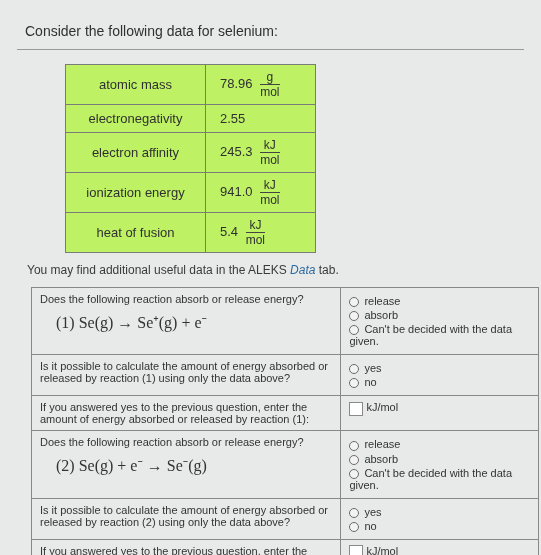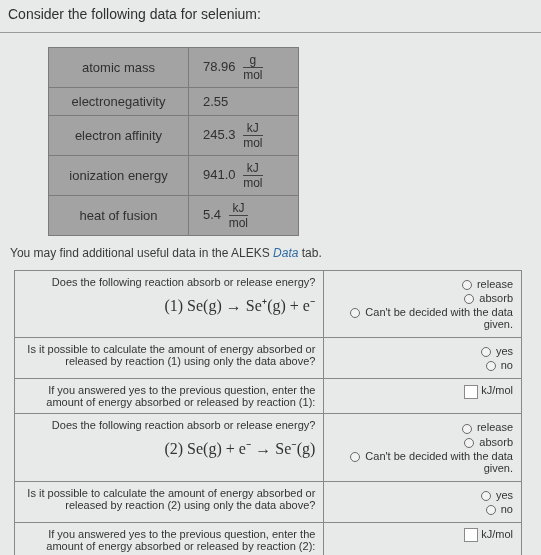--- a/index.html
+++ b/index.html
@@ -9,34 +9,34 @@
     width: 541px;
     height: 555px;
     overflow: hidden;
     font-size: 11px;
     color: #3a3a3a;
   }
   .canvas {
     background: #e8eaea;
     width: 100%;
     height: 100%;
-    padding: 0;
+    padding: 17px;
     position: relative;
   }
   .prompt {
     font-size: 14px;
     padding: 6px 10px 10px 8px;
     color: #303030;
     border-bottom: 1px solid #9a9a9a;
     font-family: Arial, sans-serif;
   }
   .data-table {
     border-collapse: collapse;
     margin: 14px 0 10px 48px;
-    background: #a3a3a3;
+    background: #bef264;
   }
   .data-table td {
     border: 1px solid #7b7b7b;
     padding: 6px 10px;
     font-size: 13px;
     color: #303030;
     font-family: Arial, sans-serif;
   }
   .data-table td.label { width: 140px; text-align: center; }
   .data-table td.value { width: 110px; text-align: left; padding-left: 14px; white-space: nowrap; }
@@ -62,21 +62,20 @@
     width: 508px;
     font-family: Arial, sans-serif;
     font-size: 11px;
     color: #333;
     background: #e8eaea;
   }
   .q-table td {
     border: 1px solid #888;
     padding: 5px 8px;
     vertical-align: top;
-    text-align: right;
   }
   .q-table td.q { width: 310px; }
   .q-table td.a { width: 198px; }
   .eqn {
     margin: 6px 0 2px 16px;
     font-family: Georgia, serif;
     font-size: 16px;
   }
   .radio {
     display: inline-block;

